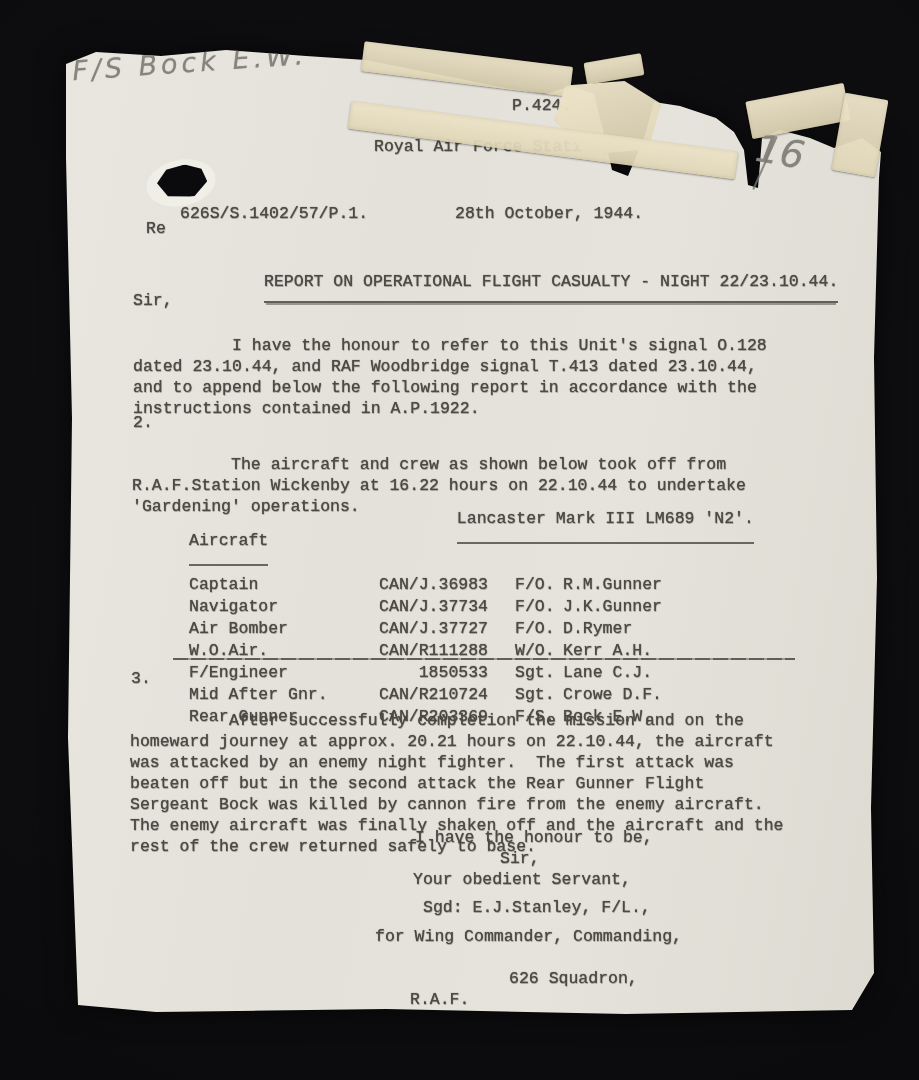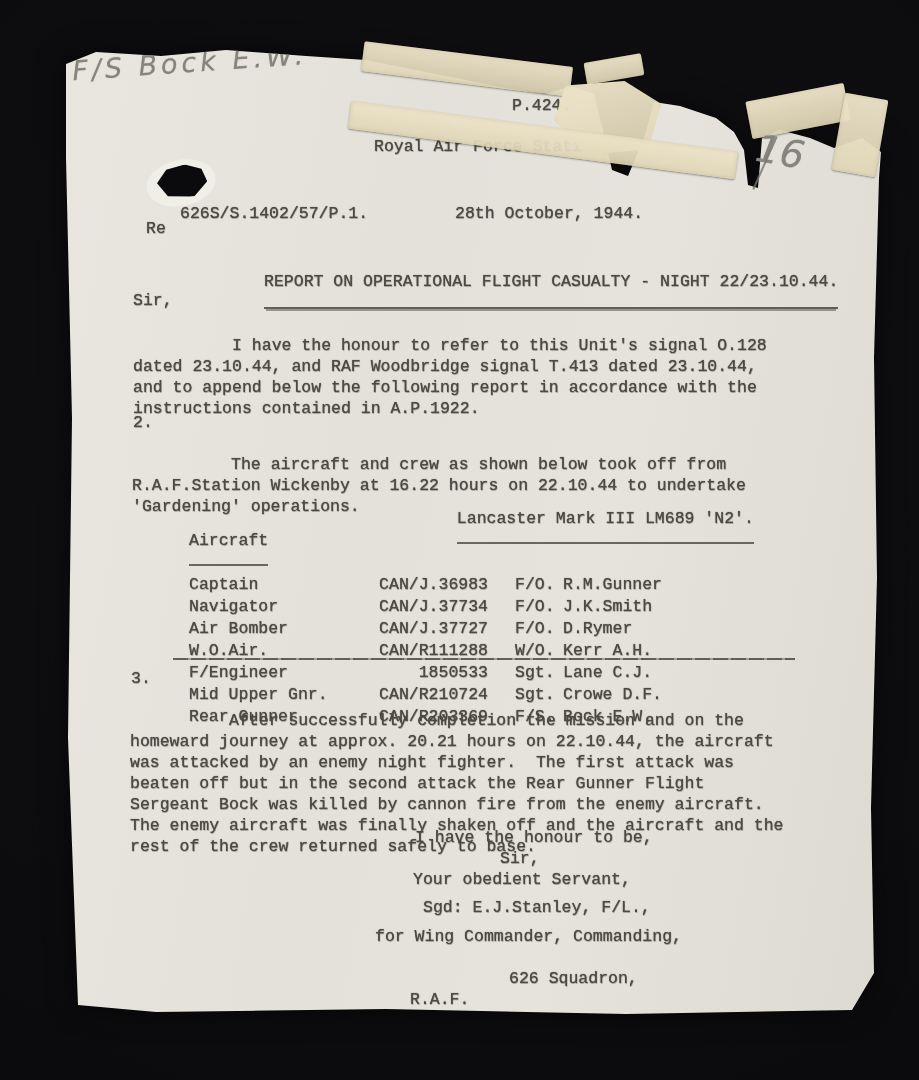--- a/index.html
+++ b/index.html
@@ -29,21 +29,21 @@
   #page-number{left:446px;top:57px;}
   #letterhead-line1{left:308px;top:98px;}
   #letterhead-line2{left:290px;top:121px;display:flex;gap:75px;}
   
   #ref-label{left:80px;top:165px;margin-top:15px;}
   #ref-number{left:114px;top:165px;}
   #ref-date{left:389px;top:165px;}
   
   #report-title{left:99px;top:212px;}
   #report-title .u-title{border-bottom:2px solid rgba(73,72,65,.85);
-    box-shadow:0 4px 0 -2px rgba(73,72,65,.5);padding-bottom:16px;}
+    box-shadow:0 4px 0 -2px rgba(73,72,65,.5);padding-bottom:10px;}
   
   #salutation{left:67px;top:252px;}
   .para{width:657px;}
   #para-1{left:67px;top:276px;text-indent:70px;}
   #para-2{left:66px;top:374px;text-indent:109px;}
   #para-3{left:64px;top:630px;text-indent:67px;}
   .para-num{position:absolute;left:1px;top:0;text-indent:0;}
   
   #crew-table{left:123px;top:448px;line-height:22px;}
   .crew-grid{display:grid;grid-template-columns:181px 118px 75px auto;}
@@ -127,38 +127,38 @@
           </div>
 
           <div class="cell-role">Captain</div>
           <div class="cell-serial">CAN/J.36983</div>
           <div class="cell-rank">F/O.</div>
           <div class="cell-name">R.M.Gunner</div>
 
           <div class="cell-role">Navigator</div>
           <div class="cell-serial">CAN/J.37734</div>
           <div class="cell-rank">F/O.</div>
-          <div class="cell-name">J.K.Smith</div>
+          <div class="cell-name">J.K.Gunner</div>
 
           <div class="cell-role">Air Bomber</div>
           <div class="cell-serial">CAN/J.37727</div>
           <div class="cell-rank">F/O.</div>
           <div class="cell-name">D.Rymer</div>
 
           <div class="cell-role">W.O.Air.</div>
           <div class="cell-serial">CAN/R111288</div>
           <div class="cell-rank">W/O.</div>
           <div class="cell-name">Kerr A.H.</div>
 
           <div class="cell-role">F/Engineer</div>
           <div class="cell-serial">1850533</div>
           <div class="cell-rank">Sgt.</div>
           <div class="cell-name">Lane C.J.</div>
 
-          <div class="cell-role">Mid Upper Gnr.</div>
+          <div class="cell-role">Mid After Gnr.</div>
           <div class="cell-serial">CAN/R210724</div>
           <div class="cell-rank">Sgt.</div>
           <div class="cell-name">Crowe D.F.</div>
 
           <div class="cell-role">Rear Gunner</div>
           <div class="cell-serial">CAN/R203369</div>
           <div class="cell-rank">F/S.</div>
           <div class="cell-name">Bock E.W.</div>
         </div>
 

